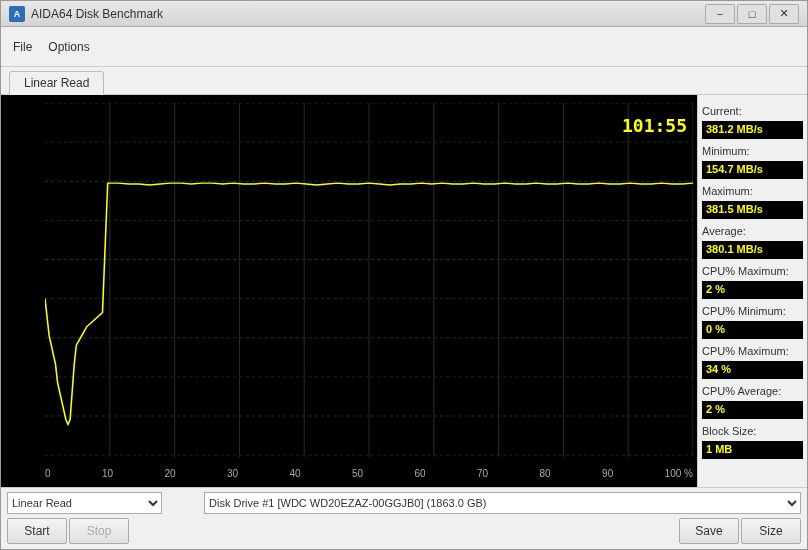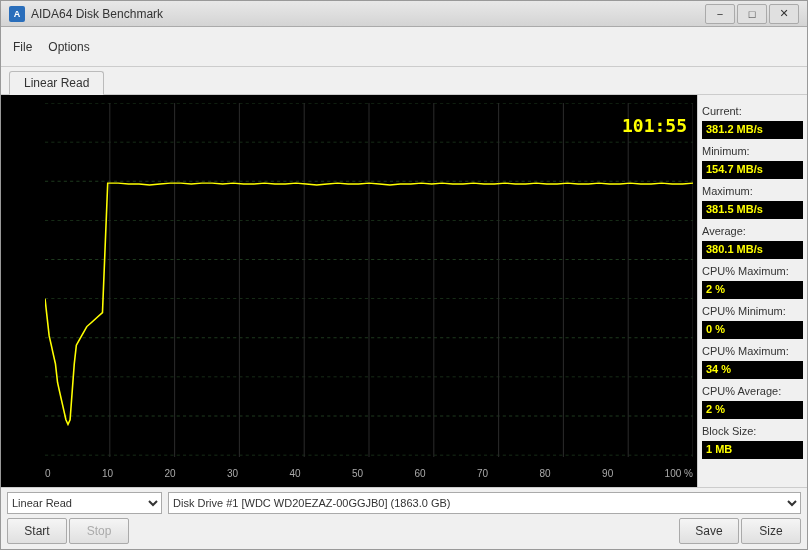--- a/index.html
+++ b/index.html
@@ -204,20 +204,21 @@
       border: 1px solid #aaa;
       background: white;
       color: #333;
       cursor: pointer;
     }
     .select-bench {
       width: 155px;
     }
     .select-drive {
       flex: 1;
+      margin-left: 36px;
     }
     button {
       height: 26px;
       border: 1px solid #aaa;
       background: linear-gradient(to bottom, #f5f5f5, #e0e0e0);
       font-size: 12px;
       color: #333;
       cursor: pointer;
       padding: 0 14px;
       border-radius: 2px;

